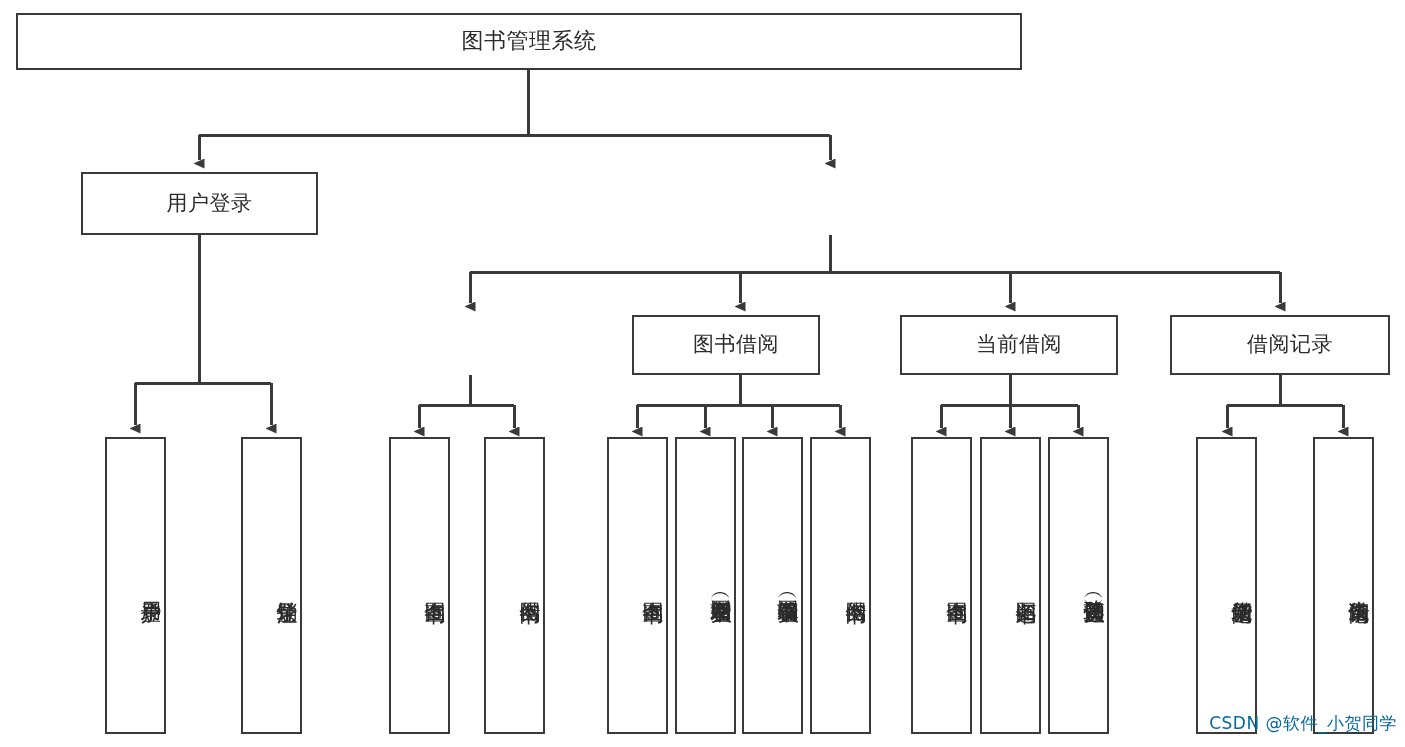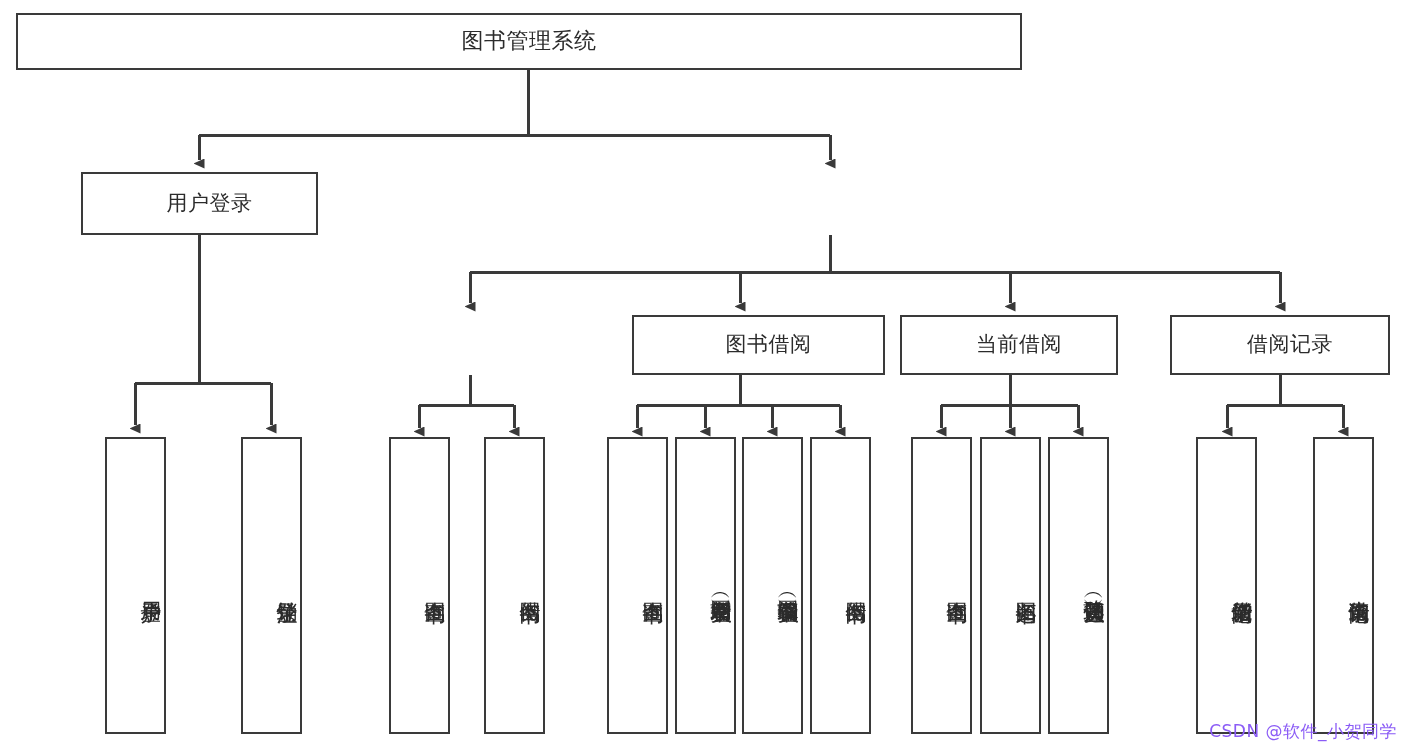--- a/index.html
+++ b/index.html
@@ -56,23 +56,23 @@
   }
   .node.vert .vtext {
     writing-mode: vertical-rl;
     text-orientation: upright;
     display: block;
     white-space: nowrap;
   }
   .watermark {
     position: absolute;
     right: 8px;
-    bottom: 4px;
+    bottom: 12px;
     font-size: 17px;
-    color: #8b5cf6;
+    color: #0369a1;
     letter-spacing: 0.5px;
     white-space: nowrap;
   }
 </style>
 </head>
 <body>
 
 <div id="diagram-root">
 
   <svg id="edges-layer" viewBox="0 0 1405 747" xmlns="http://www.w3.org/2000/svg">
@@ -127,21 +127,21 @@
   </svg>
 
   <div class="node horiz root" style="left:16px; top:13px; width:1006px; height:57px;">
     <span>图书管理系统</span>
   </div>
 
   <div class="node horiz" style="left:81px; top:172px; width:237px; height:63px;">
     <span>用户登录</span>
   </div>
 
-  <div class="node horiz" style="left:632px; top:315px; width:253px; height:60px;">
+  <div class="node horiz" style="left:632px; top:315px; width:188px; height:60px;">
     <span>图书借阅</span>
   </div>
   <div class="node horiz" style="left:1170px; top:315px; width:220px; height:60px;">
     <span>借阅记录</span>
   </div>
   <div class="node horiz" style="left:900px; top:315px; width:218px; height:60px;">
     <span>当前借阅</span>
   </div>
 
   <div class="node vert" style="left:105px; top:437px; width:61px; height:297px;">

